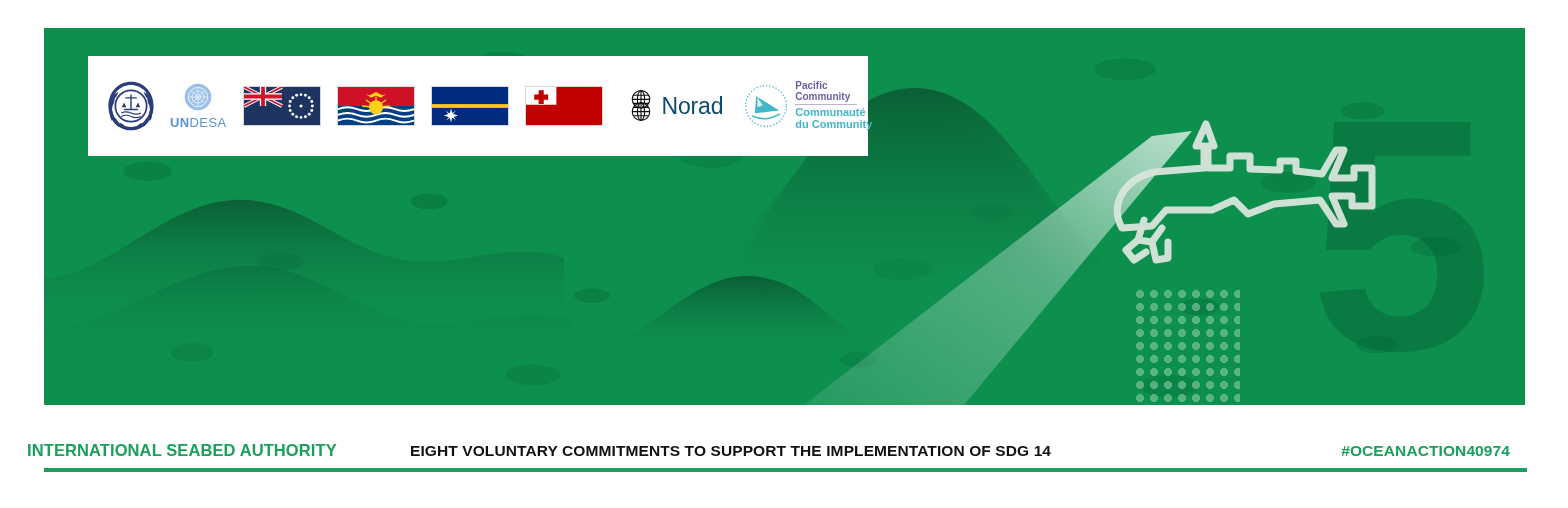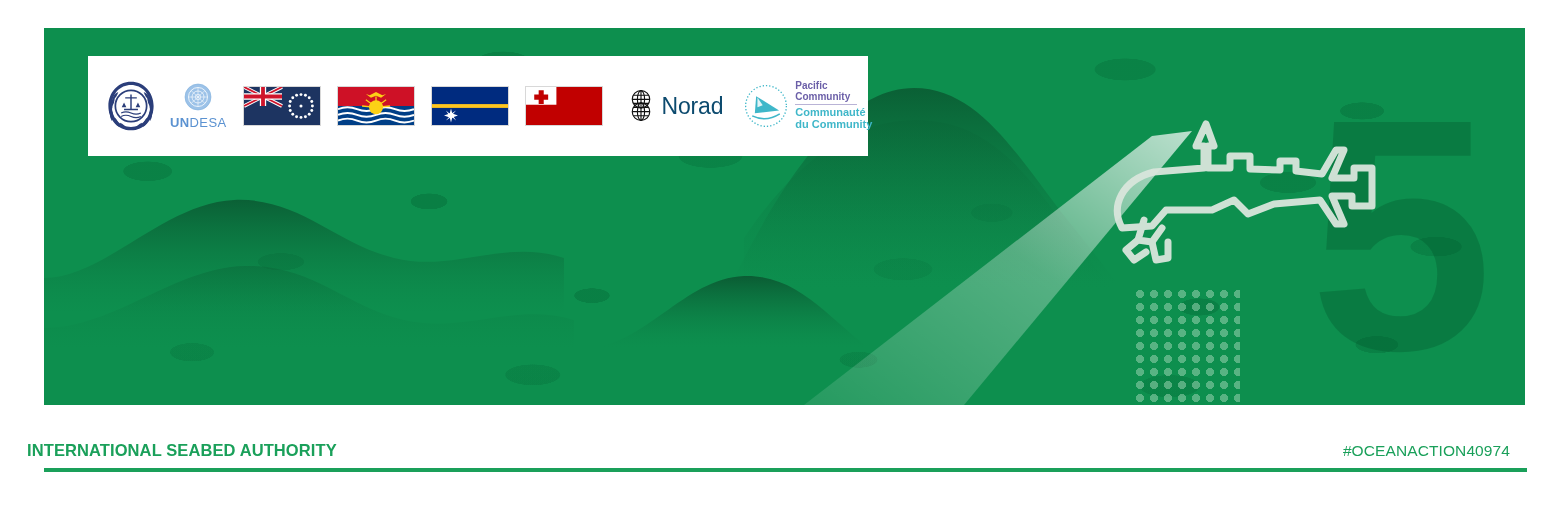--- a/index.html
+++ b/index.html
@@ -102,21 +102,21 @@
     font-size:16.5px;font-weight:700;color:#1aa05a;
     letter-spacing:.1px;white-space:nowrap;
   }
   .foot-mid{
     position:absolute;left:383px;top:1px;
     font-size:15.5px;font-weight:700;color:#111111;
     letter-spacing:.1px;white-space:nowrap;
   }
   .foot-tag{
     position:absolute;right:0;top:1px;
-    font-size:15.5px;font-weight:400;color:#1aa05a;
+    font-size:15.5px;font-weight:700;color:#1aa05a;
     letter-spacing:.1px;white-space:nowrap;
   }
   .rule{
     position:absolute;left:44px;top:468px;width:1483px;height:4px;background:#1aa05a;
   }
 </style>
 </head>
 <body>
 
 <div id="page">
@@ -343,17 +343,18 @@
         </div>
       </div>
 
     </div>
 
   </div>
 
 
   <div class="footer">
     <div class="foot-org">INTERNATIONAL SEABED AUTHORITY</div>
+    <div class="foot-mid">EIGHT VOLUNTARY COMMITMENTS TO SUPPORT THE IMPLEMENTATION OF SDG 14</div>
     <div class="foot-tag">#OCEANACTION40974</div>
   </div>
   <div class="rule"></div>
 
 </div>
 
 </body></html>

